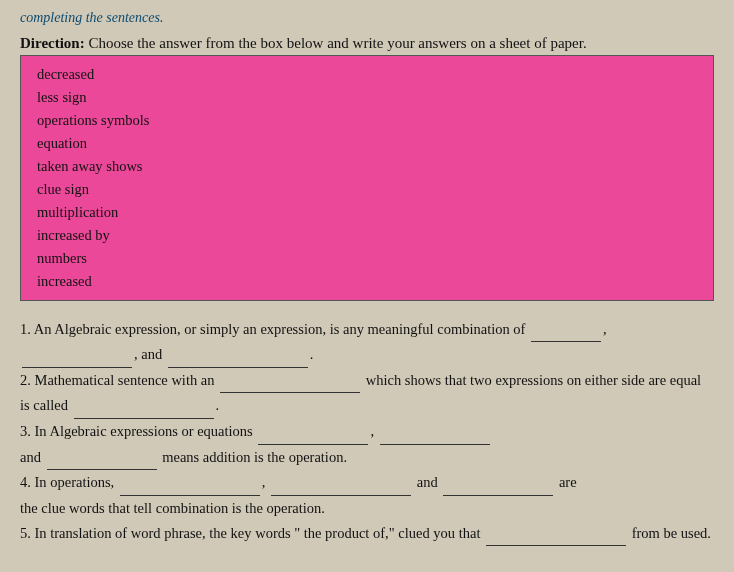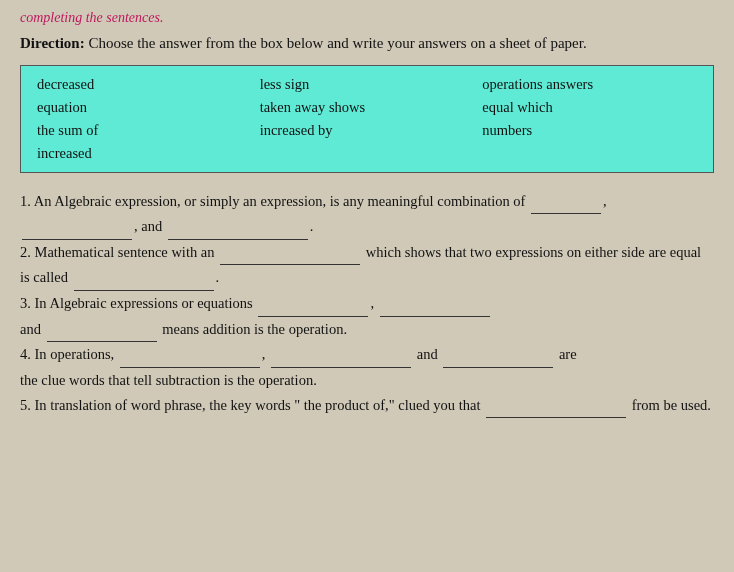--- a/index.html
+++ b/index.html
@@ -9,36 +9,36 @@
       width: 734px;
       min-height: 572px;
       padding: 10px 20px 20px 20px;
       font-size: 15px;
       color: #111;
     }
     .top-text {
       font-style: italic;
       margin-bottom: 6px;
       font-size: 14px;
-      color: #be185d;
+      color: #0c4a6e;
     }
     .direction {
-      margin-bottom: 10px;
+      margin-bottom: 0;
       line-height: 1.5;
     }
     .direction strong {
       font-weight: bold;
     }
     .word-box {
       border: 1.5px solid #555;
       padding: 8px 12px;
       margin-bottom: 16px;
-      background: #5eead4;
+      background: #ec4899;
       display: grid;
-      grid-template-columns: 1fr 1fr 1fr;
+      grid-template-columns: 1fr;
       row-gap: 2px;
     }
     .word-box .cell {
       padding: 2px 4px;
       font-size: 14.5px;
     }
     .questions {
       display: flex;
       flex-direction: column;
     }
@@ -64,25 +64,25 @@
 </div>
 
 <div class="direction">
   <strong>Direction:</strong>
   <span>Choose the answer from the box below and write your answers on a sheet of paper.</span>
 </div>
 
 <div class="word-box">
   <span class="cell">decreased</span>
   <span class="cell">less sign</span>
-  <span class="cell">operations answers</span>
+  <span class="cell">operations symbols</span>
   <span class="cell">equation</span>
   <span class="cell">taken away shows</span>
-  <span class="cell">equal which</span>
-  <span class="cell">the sum of</span>
+  <span class="cell">clue sign</span>
+  <span class="cell">multiplication</span>
   <span class="cell">increased by</span>
   <span class="cell">numbers</span>
   <span class="cell">increased</span>
 </div>
 
 <div class="questions">
 
   <div class="question">
     <span>1. </span>
     <span>An Algebraic expression, or simply an expression, is any meaningful combination of </span>
@@ -112,21 +112,21 @@
 
   <div class="question">
     <span>4. </span>
     <span>In operations, </span>
     <span class="blank blank-long">&nbsp;&nbsp;&nbsp;&nbsp;&nbsp;&nbsp;&nbsp;&nbsp;&nbsp;&nbsp;&nbsp;&nbsp;&nbsp;&nbsp;&nbsp;&nbsp;&nbsp;&nbsp;</span><span>, </span>
     <span class="blank blank-long">&nbsp;&nbsp;&nbsp;&nbsp;&nbsp;&nbsp;&nbsp;&nbsp;&nbsp;&nbsp;&nbsp;&nbsp;&nbsp;&nbsp;&nbsp;&nbsp;&nbsp;&nbsp;</span>
     <span> and </span>
     <span class="blank blank-medium">&nbsp;&nbsp;&nbsp;&nbsp;&nbsp;&nbsp;&nbsp;&nbsp;&nbsp;&nbsp;&nbsp;&nbsp;&nbsp;&nbsp;</span>
     <span> are</span>
     <br>
-    <span>the clue words that tell subtraction is the operation.</span>
+    <span>the clue words that tell combination is the operation.</span>
   </div>
 
   <div class="question">
     <span>5. </span>
     <span>In translation of word phrase, the key words " the product of," clued you that </span>
     <span class="blank blank-long">&nbsp;&nbsp;&nbsp;&nbsp;&nbsp;&nbsp;&nbsp;&nbsp;&nbsp;&nbsp;&nbsp;&nbsp;&nbsp;&nbsp;&nbsp;</span>
     <span> from be used.</span>
   </div>
 
 </div>

